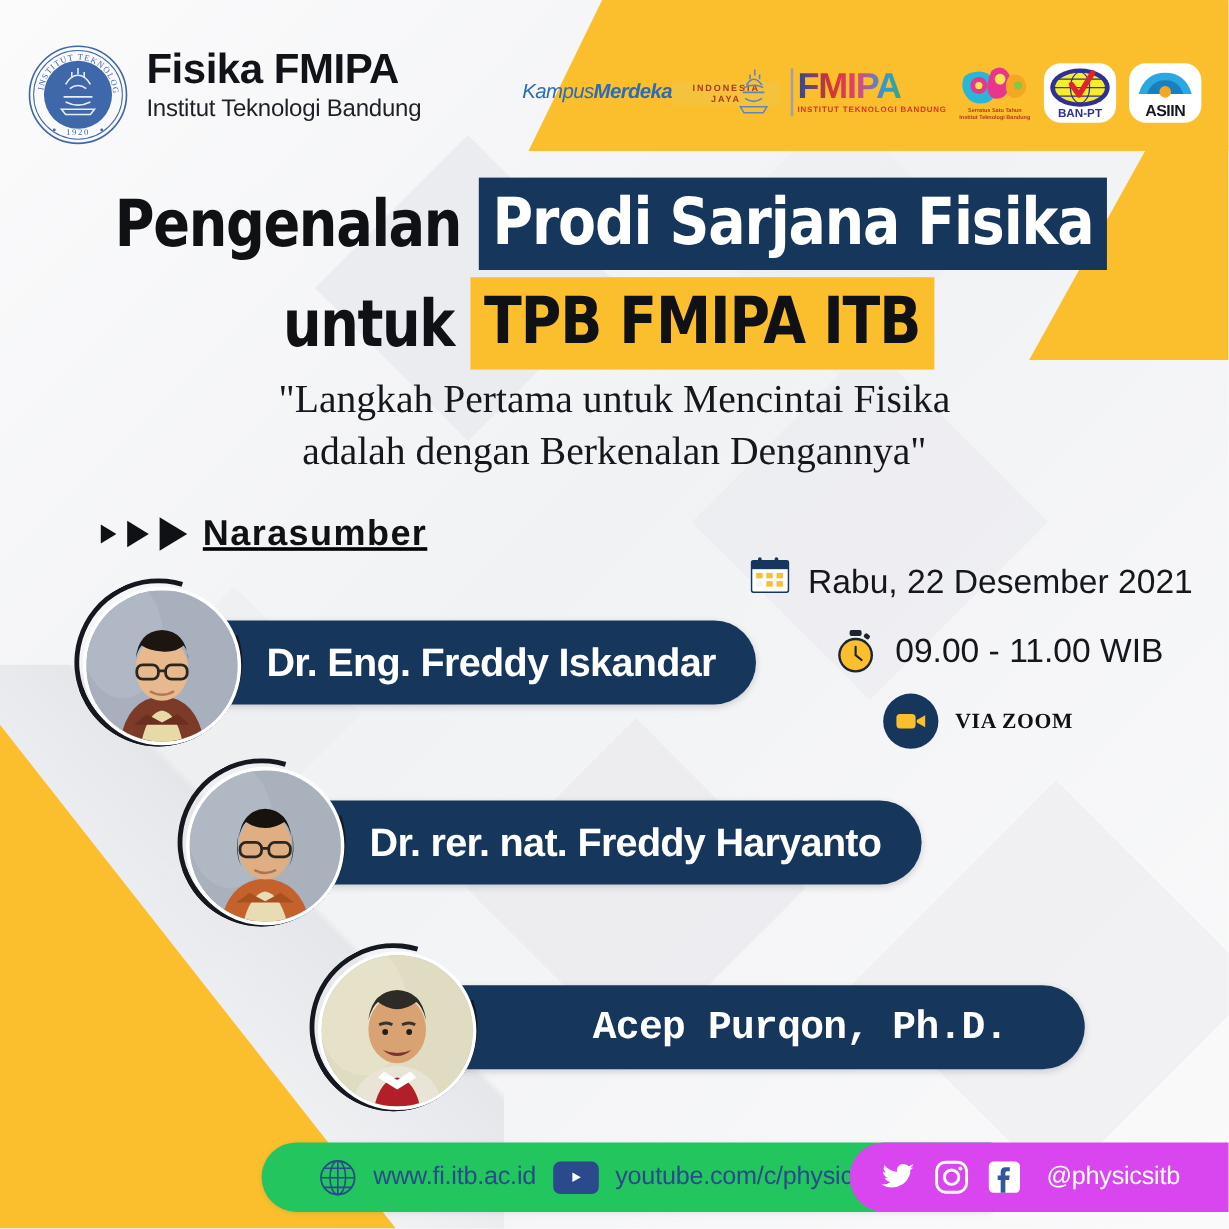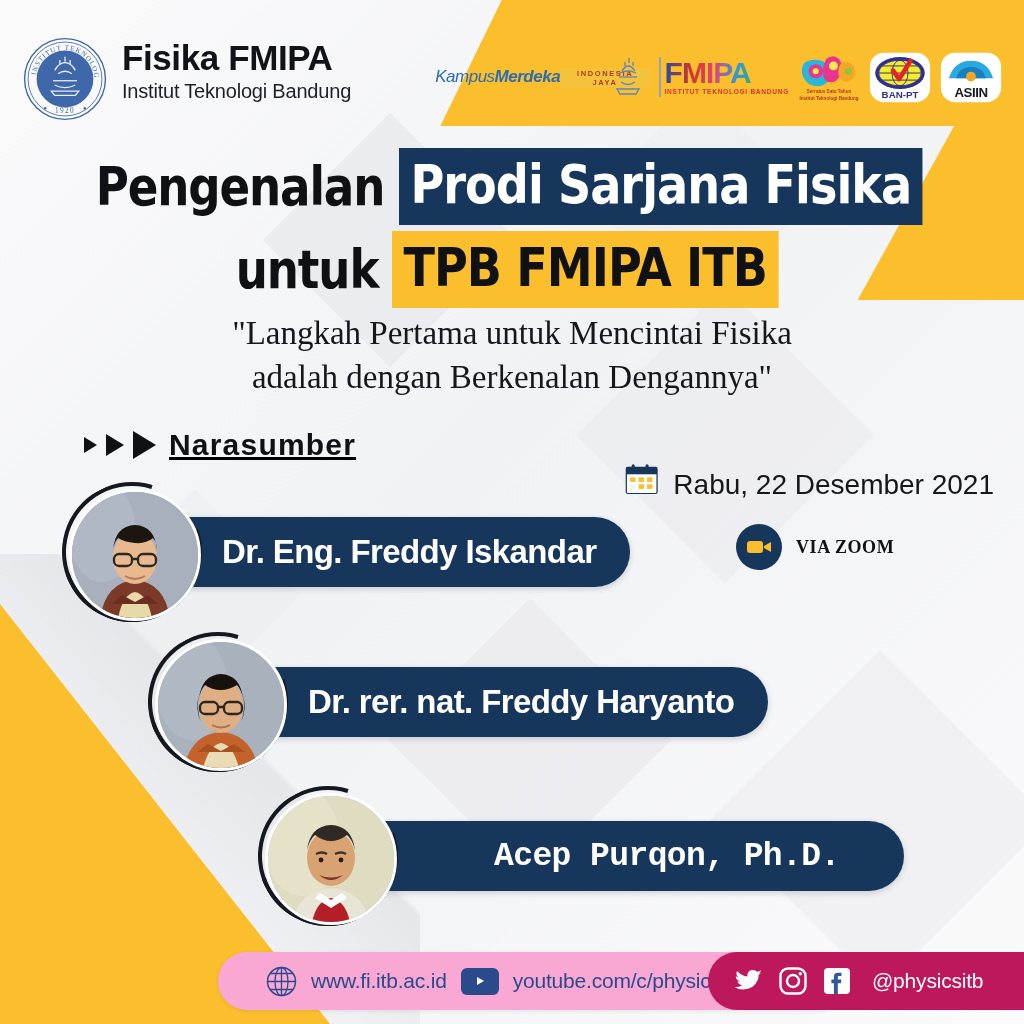--- a/index.html
+++ b/index.html
@@ -111,27 +111,27 @@
   .info-row.r2{margin-top:16px;margin-left:70px;}
   .info-row.r3{margin-top:16px;margin-left:112px;}
   .info-txt{font-size:28px;color:#15171c;white-space:nowrap;}
   .zoom-txt{font-family:"Liberation Serif","DejaVu Serif",serif;font-size:18px;font-weight:bold;color:#101114;letter-spacing:.6px;}
 
   .cal{width:46px;height:46px;}
   .watch{width:38px;height:38px;}
   .zoom-circle{width:46px;height:46px;border-radius:50%;background:#17365c;display:flex;align-items:center;justify-content:center;}
 
   
-  .footer-white{position:absolute;left:218px;bottom:14px;width:560px;height:58px;background:#f9a8d4;border-radius:29px 0 0 29px;
+  .footer-white{position:absolute;left:218px;bottom:14px;width:560px;height:58px;background:#22c55e;border-radius:29px 0 0 29px;
      display:flex;align-items:center;padding-left:48px;gap:14px;box-shadow:0 1px 4px rgba(30,40,60,.10);}
   .foot-txt{font-size:21px;color:#2a4a8b;letter-spacing:-.2px;white-space:nowrap;}
   .globe{width:31px;height:31px;}
   .yt{width:38px;height:27px;background:#2a4a8b;border-radius:6px;display:flex;align-items:center;justify-content:center;}
 
-  .social{position:absolute;right:0;bottom:14px;width:290px;height:58px;background:#be185d;border-radius:29px 0 0 29px;
+  .social{position:absolute;right:0;bottom:14px;width:290px;height:58px;background:#d946ef;border-radius:29px 0 0 29px;
      display:flex;align-items:center;padding-left:26px;gap:14px;}
   .social .handle{color:#ffffff;font-size:21px;letter-spacing:-.2px;margin-left:6px;}
   .sicon{width:30px;height:30px;}
 </style>
 </head>
 <body>
 
 <div id="poster">
 
   <div class="bg-base"></div>
@@ -364,20 +364,32 @@
               <rect x="30" y="20" width="7" height="6"></rect>
             <rect x="19" y="29" width="7" height="6"></rect>
               <rect x="30" y="29" width="7" height="6"></rect>
           </g>
           <rect x="8" y="29" width="7" height="6" fill="#f2f4f8"></rect>
         </svg>
       </span>
       <span class="info-txt">Rabu, 22 Desember 2021</span>
     </div>
 
+    <div class="info-row r2">
+      <span class="watch">
+        <svg viewBox="0 0 38 38">
+          <rect x="14" y="1" width="10" height="5" rx="1.6" fill="#1d2430"></rect>
+          <rect x="26" y="4" width="5" height="4" rx="1.5" fill="#1d2430" transform="rotate(38 28 6)"></rect>
+          <circle cx="19" cy="22" r="14.5" fill="#1d2430"></circle>
+          <circle cx="19" cy="22" r="12.5" fill="#fbbf2d"></circle>
+          <path d="M19 22 v-7 M19 22 l5 4" stroke="#1d2430" stroke-width="1.8" stroke-linecap="round" fill="none"></path>
+        </svg>
+      </span>
+      <span class="info-txt">09.00 - 11.00 WIB</span>
+    </div>
 
     <div class="info-row r3">
       <span class="zoom-circle">
         <svg width="26" height="18" viewBox="0 0 26 18">
           <rect x="1" y="3" width="16" height="12" rx="3" fill="#fbbf2d"></rect>
           <path d="M18 8 l7 -4 v10 l-7 -4 z" fill="#fbbf2d"></path>
         </svg>
       </span>
       <span class="zoom-txt">VIA ZOOM</span>
     </div>

